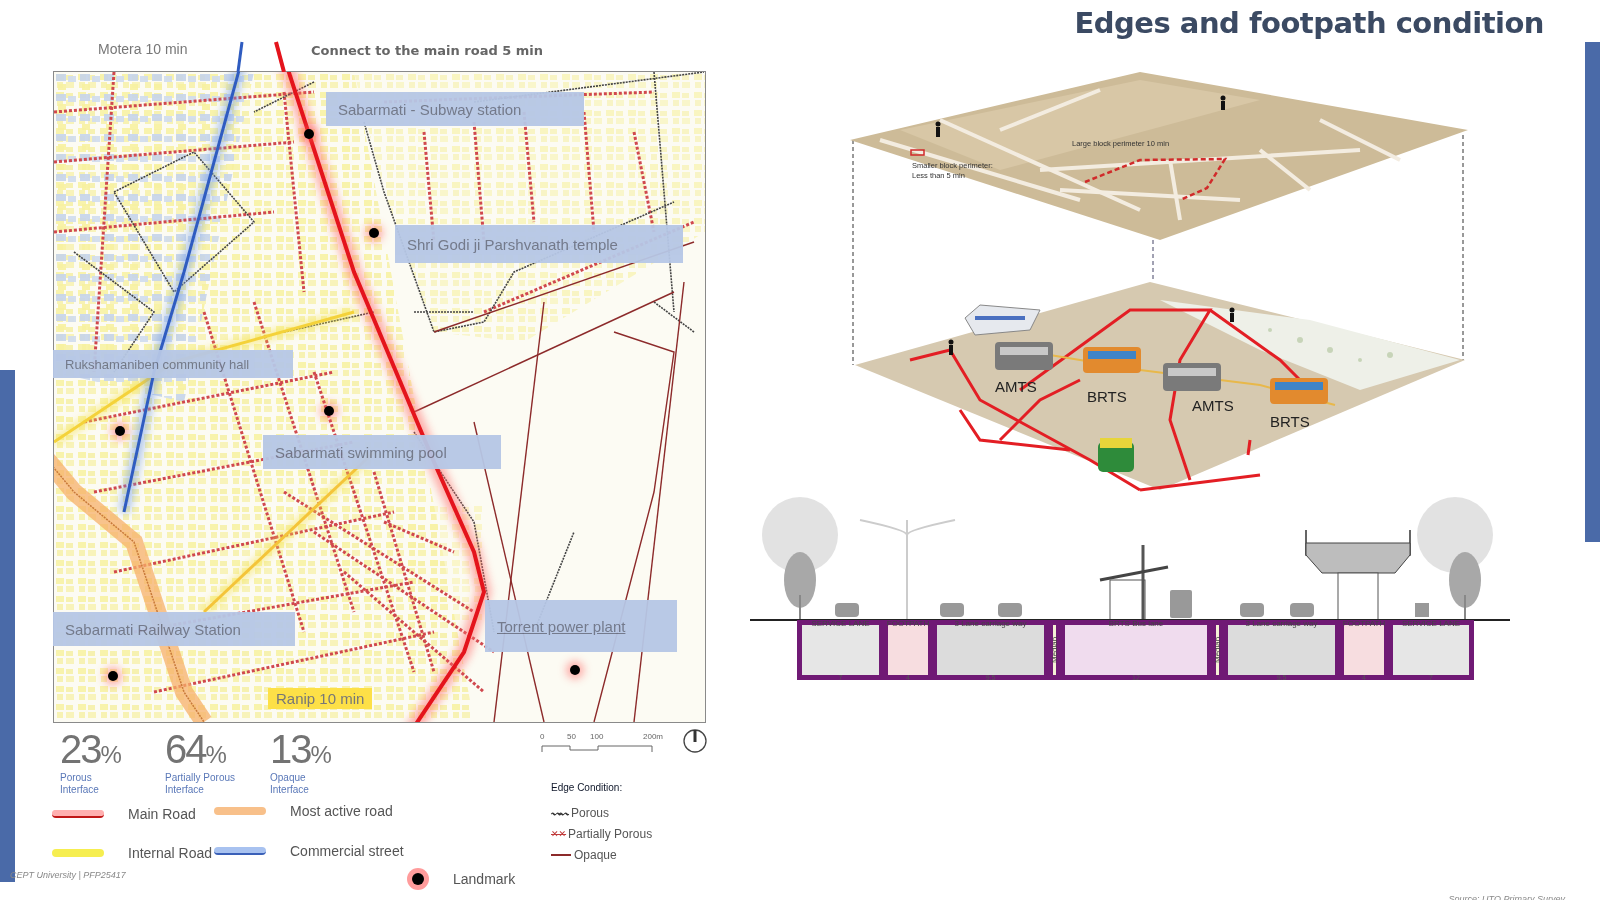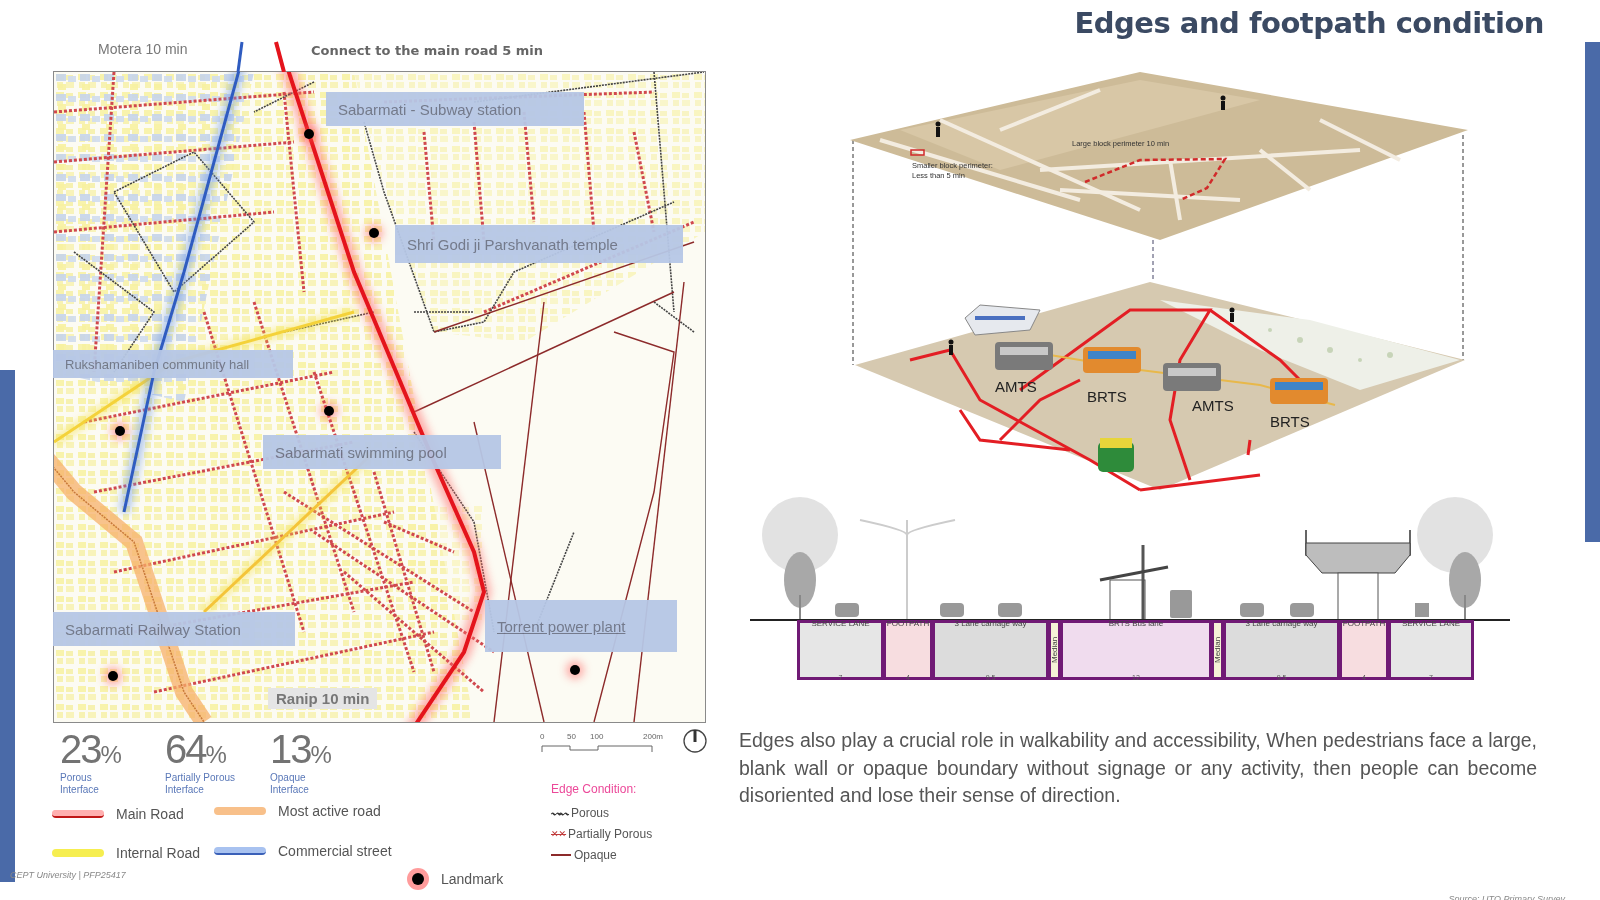--- a/index.html
+++ b/index.html
@@ -7,28 +7,28 @@
   .abs{position:absolute;}
   .title{right:56px;top:6px;font-size:29px;font-weight:bold;color:#3b4a63;font-family:"DejaVu Sans",sans-serif;letter-spacing:-0.5px;}
   .accent-right{left:1585px;top:42px;width:15px;height:500px;background:#4a6aa8;}
   .accent-left{left:0;top:370px;width:15px;height:512px;background:#4a6aa8;}
   .map-frame{left:53px;top:71px;width:651px;height:650px;border:1px solid #8a8a8a;background:#fbfaf4;overflow:hidden;}
   .map-top-label{font-size:14px;color:#777;}
   .map-label{background:#b6c7e6;color:#6d7487;font-size:15px;padding:0 12px;display:flex;align-items:center;opacity:.95;}
   .stat-num{font-size:40px;color:#737373;font-family:Liberation Sans, sans-serif;letter-spacing:-2px;}
   .stat-num small{font-size:24px;letter-spacing:0;}
   .stat-cap{font-size:10px;color:#5a78b8;line-height:12px;}
-  .legend-item{display:flex;align-items:center;font-size:14px;color:#555;}
+  .legend-item{display:flex;align-items:center;font-size:14px;color:#555;gap:12px;}
   .swatch{width:52px;height:8px;border-radius:5px;margin-right:12px;}
-  .edge-title{font-size:12px;color:#ec4899;}
+  .edge-title{font-size:10px;color:#0f172a;}
   .edge-item{font-size:12px;color:#555;display:flex;align-items:center;}
   .body-text{left:739px;top:727px;width:798px;font-size:19.5px;line-height:27.5px;color:#555;text-align:justify;font-family:"Liberation Sans",sans-serif;}
   .footer{font-size:9px;color:#888;font-style:italic;}
   .section{left:750px;top:495px;width:760px;height:205px;}
-  .lane{position:absolute;top:125px;height:60px;border:3px solid #701a75;font-size:8px;color:#444;display:flex;flex-direction:column;align-items:center;justify-content:center;box-sizing:border-box;gap:40px;}
+  .lane{position:absolute;top:125px;height:60px;border:5px solid #701a75;font-size:8px;color:#444;display:flex;flex-direction:column;align-items:center;justify-content:center;box-sizing:border-box;gap:40px;}
   .lane .dim{font-size:7px;margin-top:6px;color:#555;}
 </style>
 </head>
 <body>
 
 <div class="abs title">Edges and footpath condition</div>
 <div class="abs accent-right"></div>
 <div class="abs accent-left"></div>
 
 <div class="abs map-top-label" style="left:88px;top:41px;margin-left:10px;">Motera 10 min</div>
@@ -145,21 +145,21 @@
   <line x1="42" y1="2" x2="38" y2="32" stroke="#2f5cc0" stroke-width="3"></line>
   <line x1="76" y1="2" x2="84" y2="32" stroke="#e4141c" stroke-width="4"></line>
 </svg>
 
 <div class="abs map-label" style="left:326px;top:92px;width:234px;height:34px;">Sabarmati - Subway station</div>
 <div class="abs map-label" style="left:395px;top:225px;width:264px;height:38px;">Shri Godi ji Parshvanath temple</div>
 <div class="abs map-label" style="left:53px;top:350px;width:216px;height:28px;font-size:13px;">Rukshamaniben community hall</div>
 <div class="abs map-label" style="left:263px;top:435px;width:214px;height:34px;">Sabarmati swimming pool</div>
 <div class="abs map-label" style="left:53px;top:612px;width:218px;height:34px;">Sabarmati Railway Station</div>
 <div class="abs map-label" style="left:485px;top:600px;width:168px;height:52px;text-decoration:underline;">Torrent power plant</div>
-<div class="abs map-top-label" style="left:268px;top:688px;background:#e5e5e5;padding:2px 8px;font-size:15px;font-weight:bold;">Ranip 10 min</div>
+<div class="abs map-top-label" style="left:268px;top:688px;background:#fde047;padding:2px 8px;font-size:15px;">Ranip 10 min</div>
 
 <div class="abs" style="left:60px;top:727px;">
   <div class="stat-num"><span>23</span><small>%</small></div>
   <div class="stat-cap">Porous</div>
   <div class="stat-cap">Interface</div>
 </div>
 <div class="abs" style="left:165px;top:727px;">
   <div class="stat-num"><span>64</span><small>%</small></div>
   <div class="stat-cap">Partially Porous</div>
   <div class="stat-cap">Interface</div>
@@ -381,17 +381,16 @@
       <span>FOOTPATH</span>
       <span class="dim">4</span>
     </div>
   <div class="lane" style="left:638px;width:86px;background:#e6e6e6;">
       <span>SERVICE LANE</span>
       <span class="dim">7</span>
     </div>
 </div>
 
 <div class="abs body-text">
-  <div>Edges also play a crucial role in walkability and accessibility, When pedestrians face a large, blank wall or opaque boundary without signage or any activity, then people can become disoriented and lose their sense of direction.</div>
 </div>
 
 <div class="abs footer" style="left:10px;top:870px;">CEPT University | PFP25417</div>
 <div class="abs footer" style="right:35px;top:863px;margin-top:31px;">Source: UTQ Primary Survey</div>
 
 </body></html>

